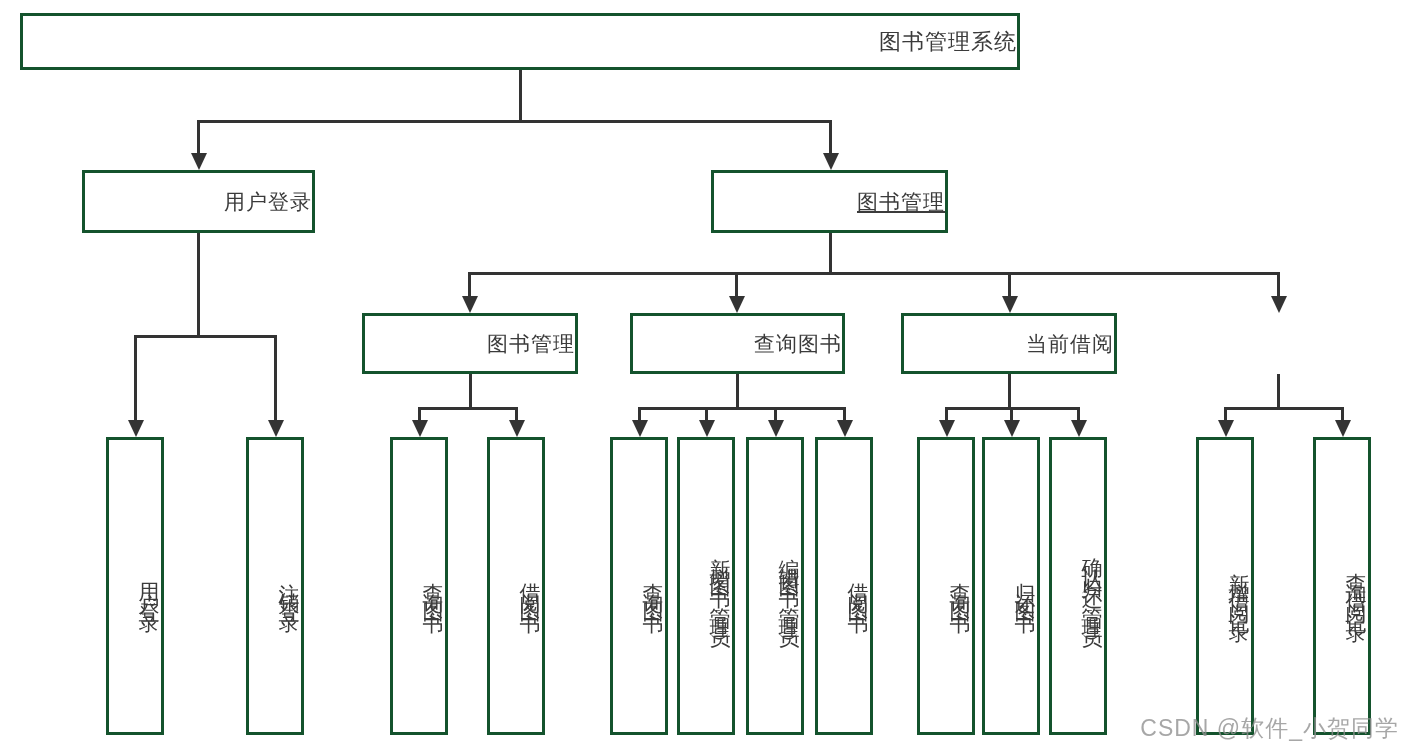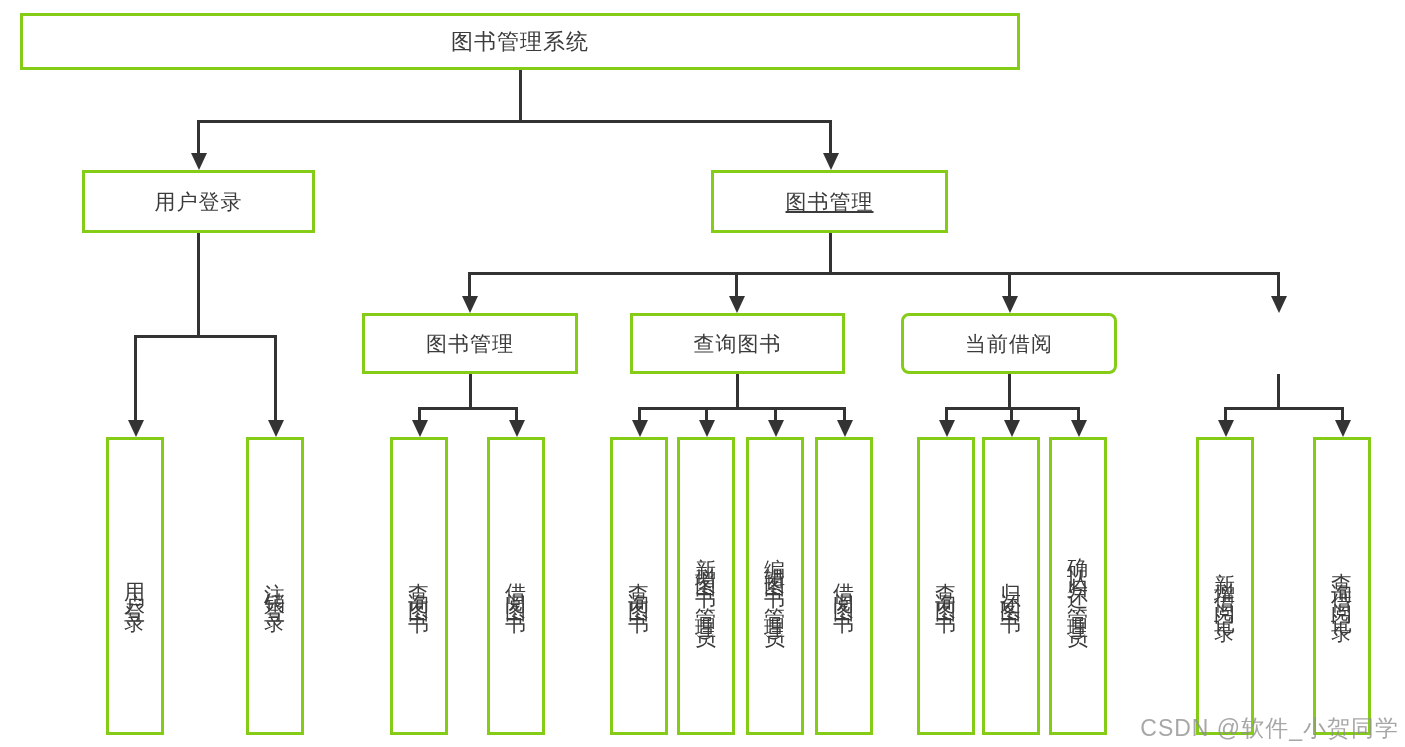--- a/index.html
+++ b/index.html
@@ -2,22 +2,22 @@
 <html><head>
 <meta charset="utf-8">
 <style>
   html,body { margin:0; padding:0; background:#ffffff; }
   .canvas {
     position:relative; width:1405px; height:747px; background:#ffffff;
     font-family:"Liberation Sans", sans-serif; overflow:hidden;
   }
   .box {
     position:absolute; box-sizing:border-box;
-    border:3px solid #84cc16; background:#ffffff;
-    display:flex; align-items:center; justify-content:center;
+    border:3px solid #14532d; background:#ffffff;
+    display:flex; align-items:center; justify-content:flex-end;
     color:#3b3b3b; font-size:21px; letter-spacing:1px;
   }
   .root-box { font-size:22px; }
   .leaf span {
     writing-mode:vertical-rl; text-orientation:mixed;
     letter-spacing:10px; line-height:1.1; white-space:nowrap;
   }
   .hline { position:absolute; height:3px; background:#333333; }
   .vline { position:absolute; width:3px;  background:#333333; }
   .drop  { position:absolute; width:3px;  background:#333333; }
@@ -48,21 +48,21 @@
   <div class="box" style="left:711px;top:170px;width:237px;height:63px;text-decoration:underline;">
     <span>图书管理</span>
   </div>
 
   <div class="box" style="left:362px;top:313px;width:216px;height:61px;">
     <span>图书管理</span>
   </div>
   <div class="box" style="left:630px;top:313px;width:215px;height:61px;">
     <span>查询图书</span>
   </div>
-  <div class="box" style="left:901px;top:313px;width:216px;height:61px;border-radius:8px;">
+  <div class="box" style="left:901px;top:313px;width:216px;height:61px;">
     <span>当前借阅</span>
   </div>
 
   <div class="box leaf" style="left:106px;top:437px;width:58px;height:298px;">
     <span>用户登录</span>
   </div>
   <div class="box leaf" style="left:246px;top:437px;width:58px;height:298px;">
     <span>注销登录</span>
   </div>
 

